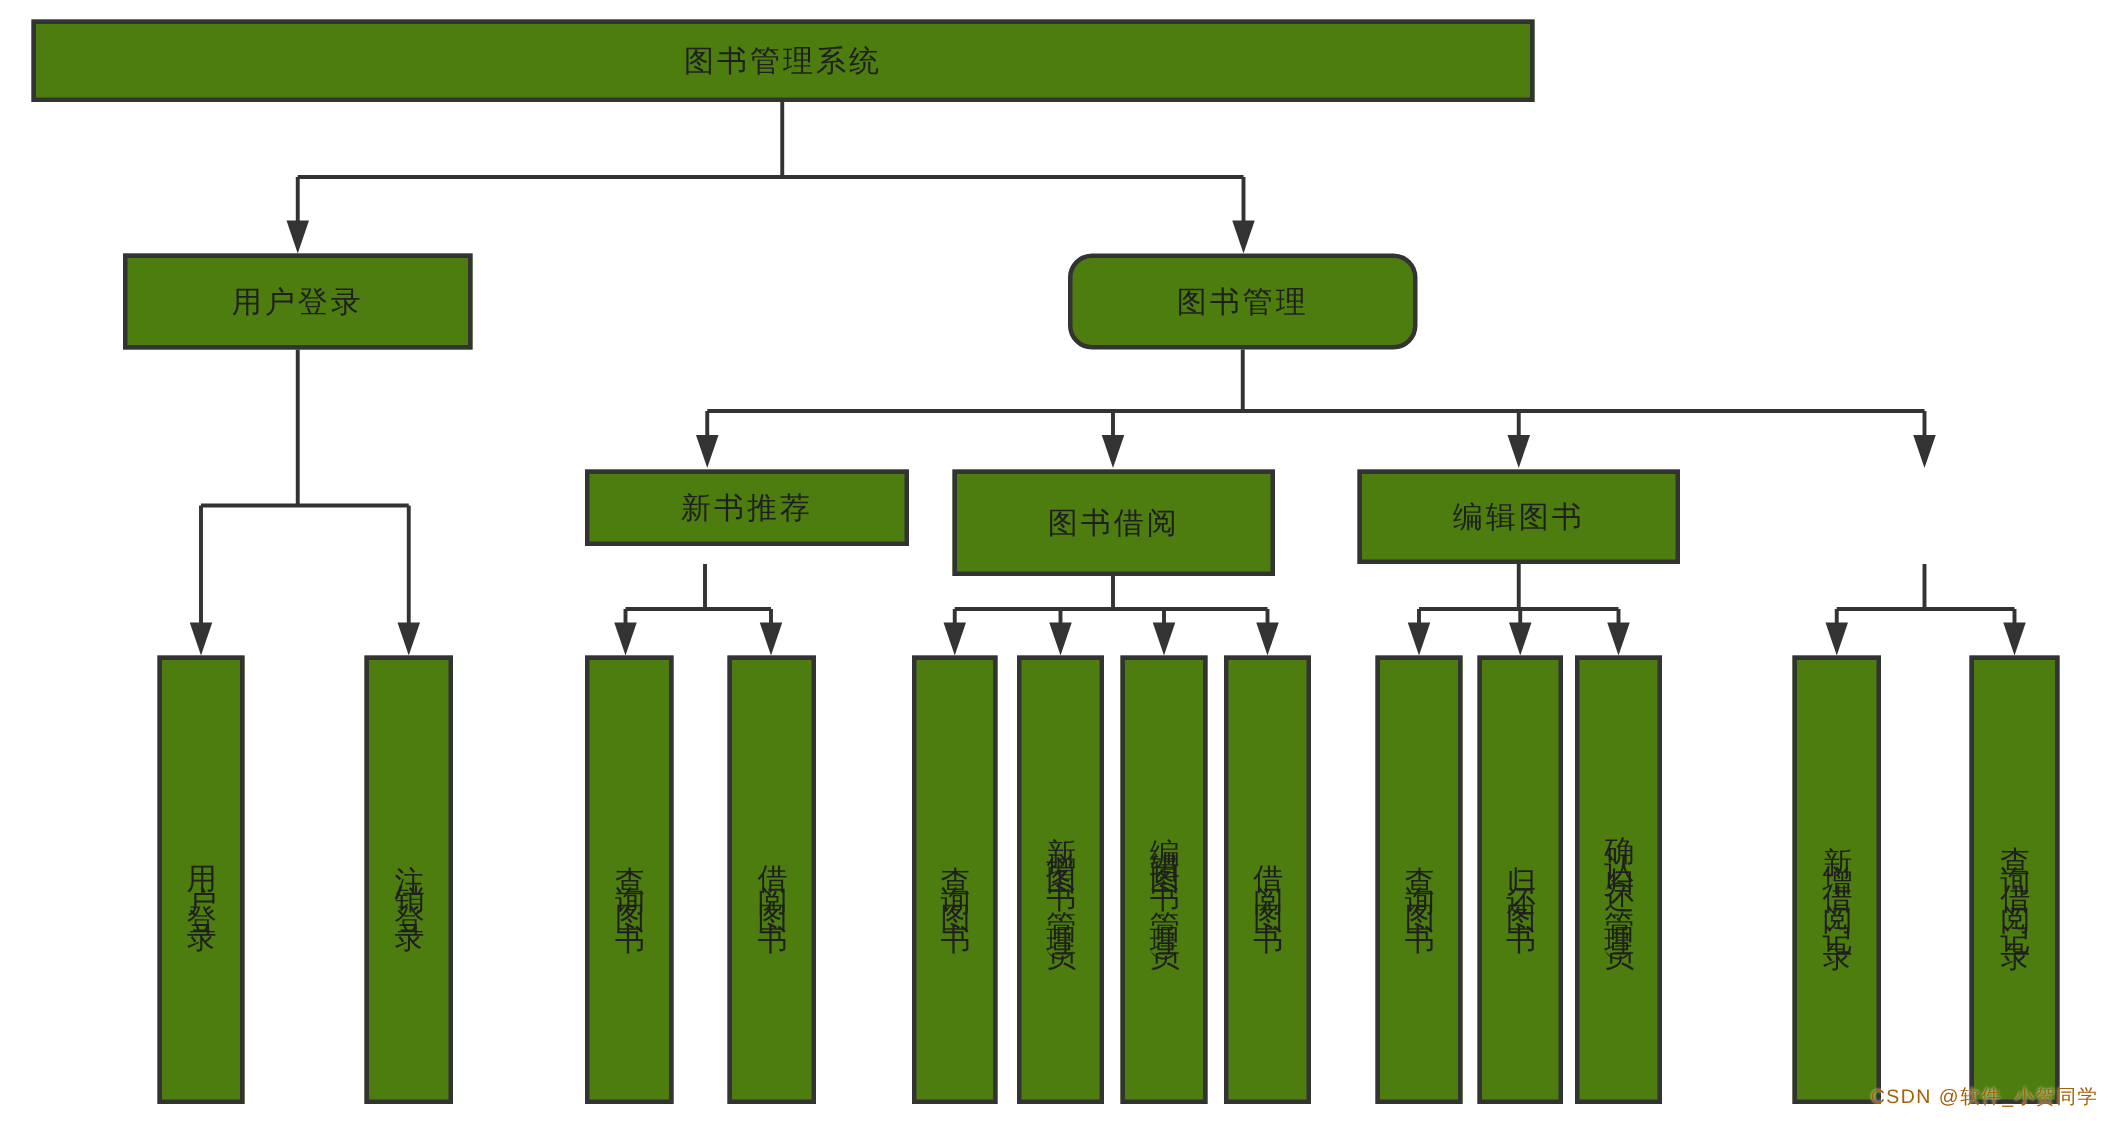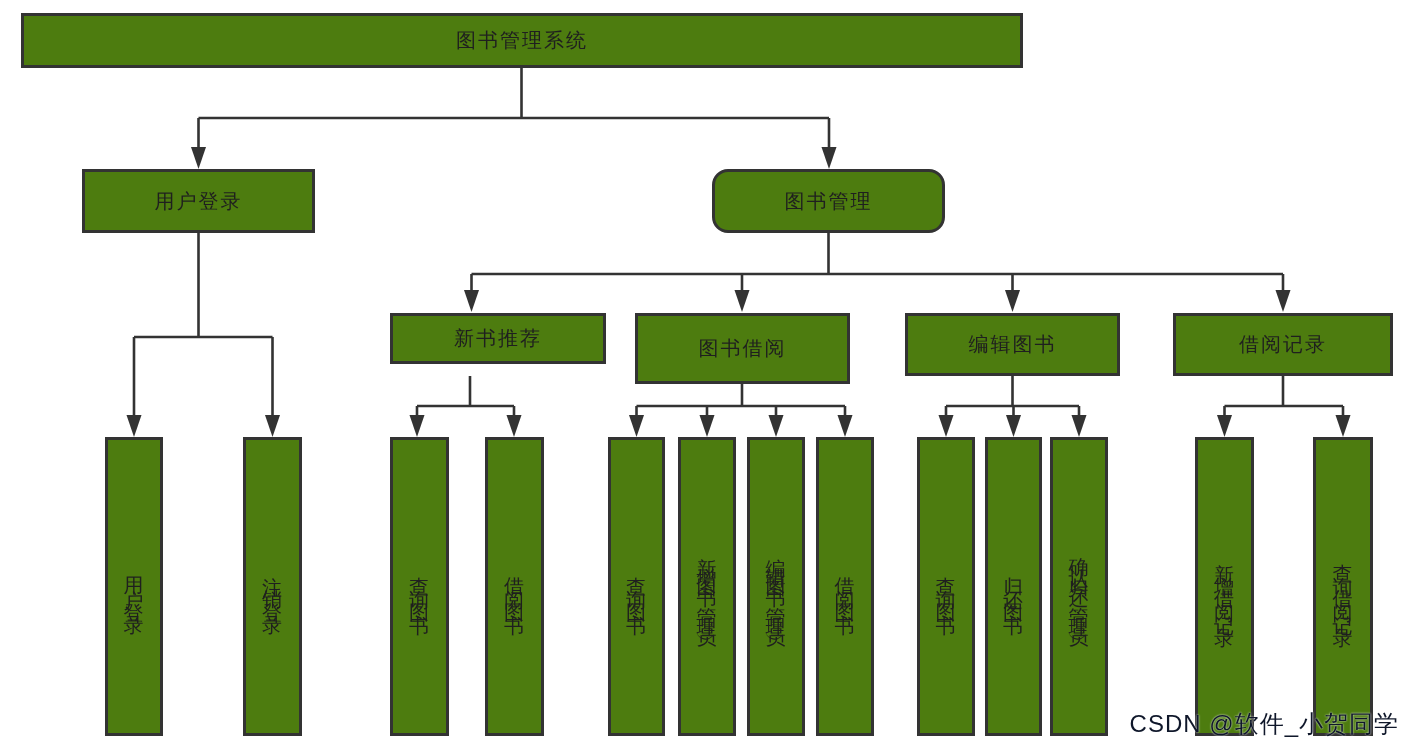--- a/index.html
+++ b/index.html
@@ -14,21 +14,21 @@
     position:absolute;box-sizing:border-box;border:3px solid #333333;background:#4d7c0f;
     display:flex;align-items:center;justify-content:center;
   }
   .hlabel{font-size:20px;letter-spacing:2px;white-space:nowrap;}
   .vtext{
     writing-mode:vertical-rl;text-orientation:mixed;
     font-size:20px;letter-spacing:13px;line-height:1;white-space:nowrap;
   }
   .vtext.tight{letter-spacing:10px;}
   .watermark{
-    position:absolute;right:6px;bottom:7px;font-size:24px;color:#0f172a;
+    position:absolute;right:6px;bottom:7px;font-size:13px;color:#a16207;
     text-shadow:0 0 2px #ffffff;letter-spacing:1px;white-space:nowrap;
   }
 </style>
 </head>
 <body>
 
 <div class="canvas">
 
   <svg class="wires" viewBox="0 0 1405 747">
 
@@ -79,23 +79,20 @@
 
   <div class="node" style="left:363px;top:313px;width:216px;height:51px;margin-left:27px;">
     <span class="hlabel">新书推荐</span>
   </div>
   <div class="node" style="left:635px;top:313px;width:215px;height:71px;">
     <span class="hlabel">图书借阅</span>
   </div>
   <div class="node" style="left:905px;top:313px;width:215px;height:63px;">
     <span class="hlabel">编辑图书</span>
   </div>
-  <div class="node" style="left:1173px;top:313px;width:220px;height:63px;">
-    <span class="hlabel">借阅记录</span>
-  </div>
 
   <div class="node" style="left:105px;top:437px;width:58px;height:299px;">
     <span class="vtext">用户登录</span>
   </div>
   <div class="node" style="left:243px;top:437px;width:59px;height:299px;">
     <span class="vtext">注销登录</span>
   </div>
 
   <div class="node" style="left:390px;top:437px;width:59px;height:299px;">
     <span class="vtext">查询图书</span>

